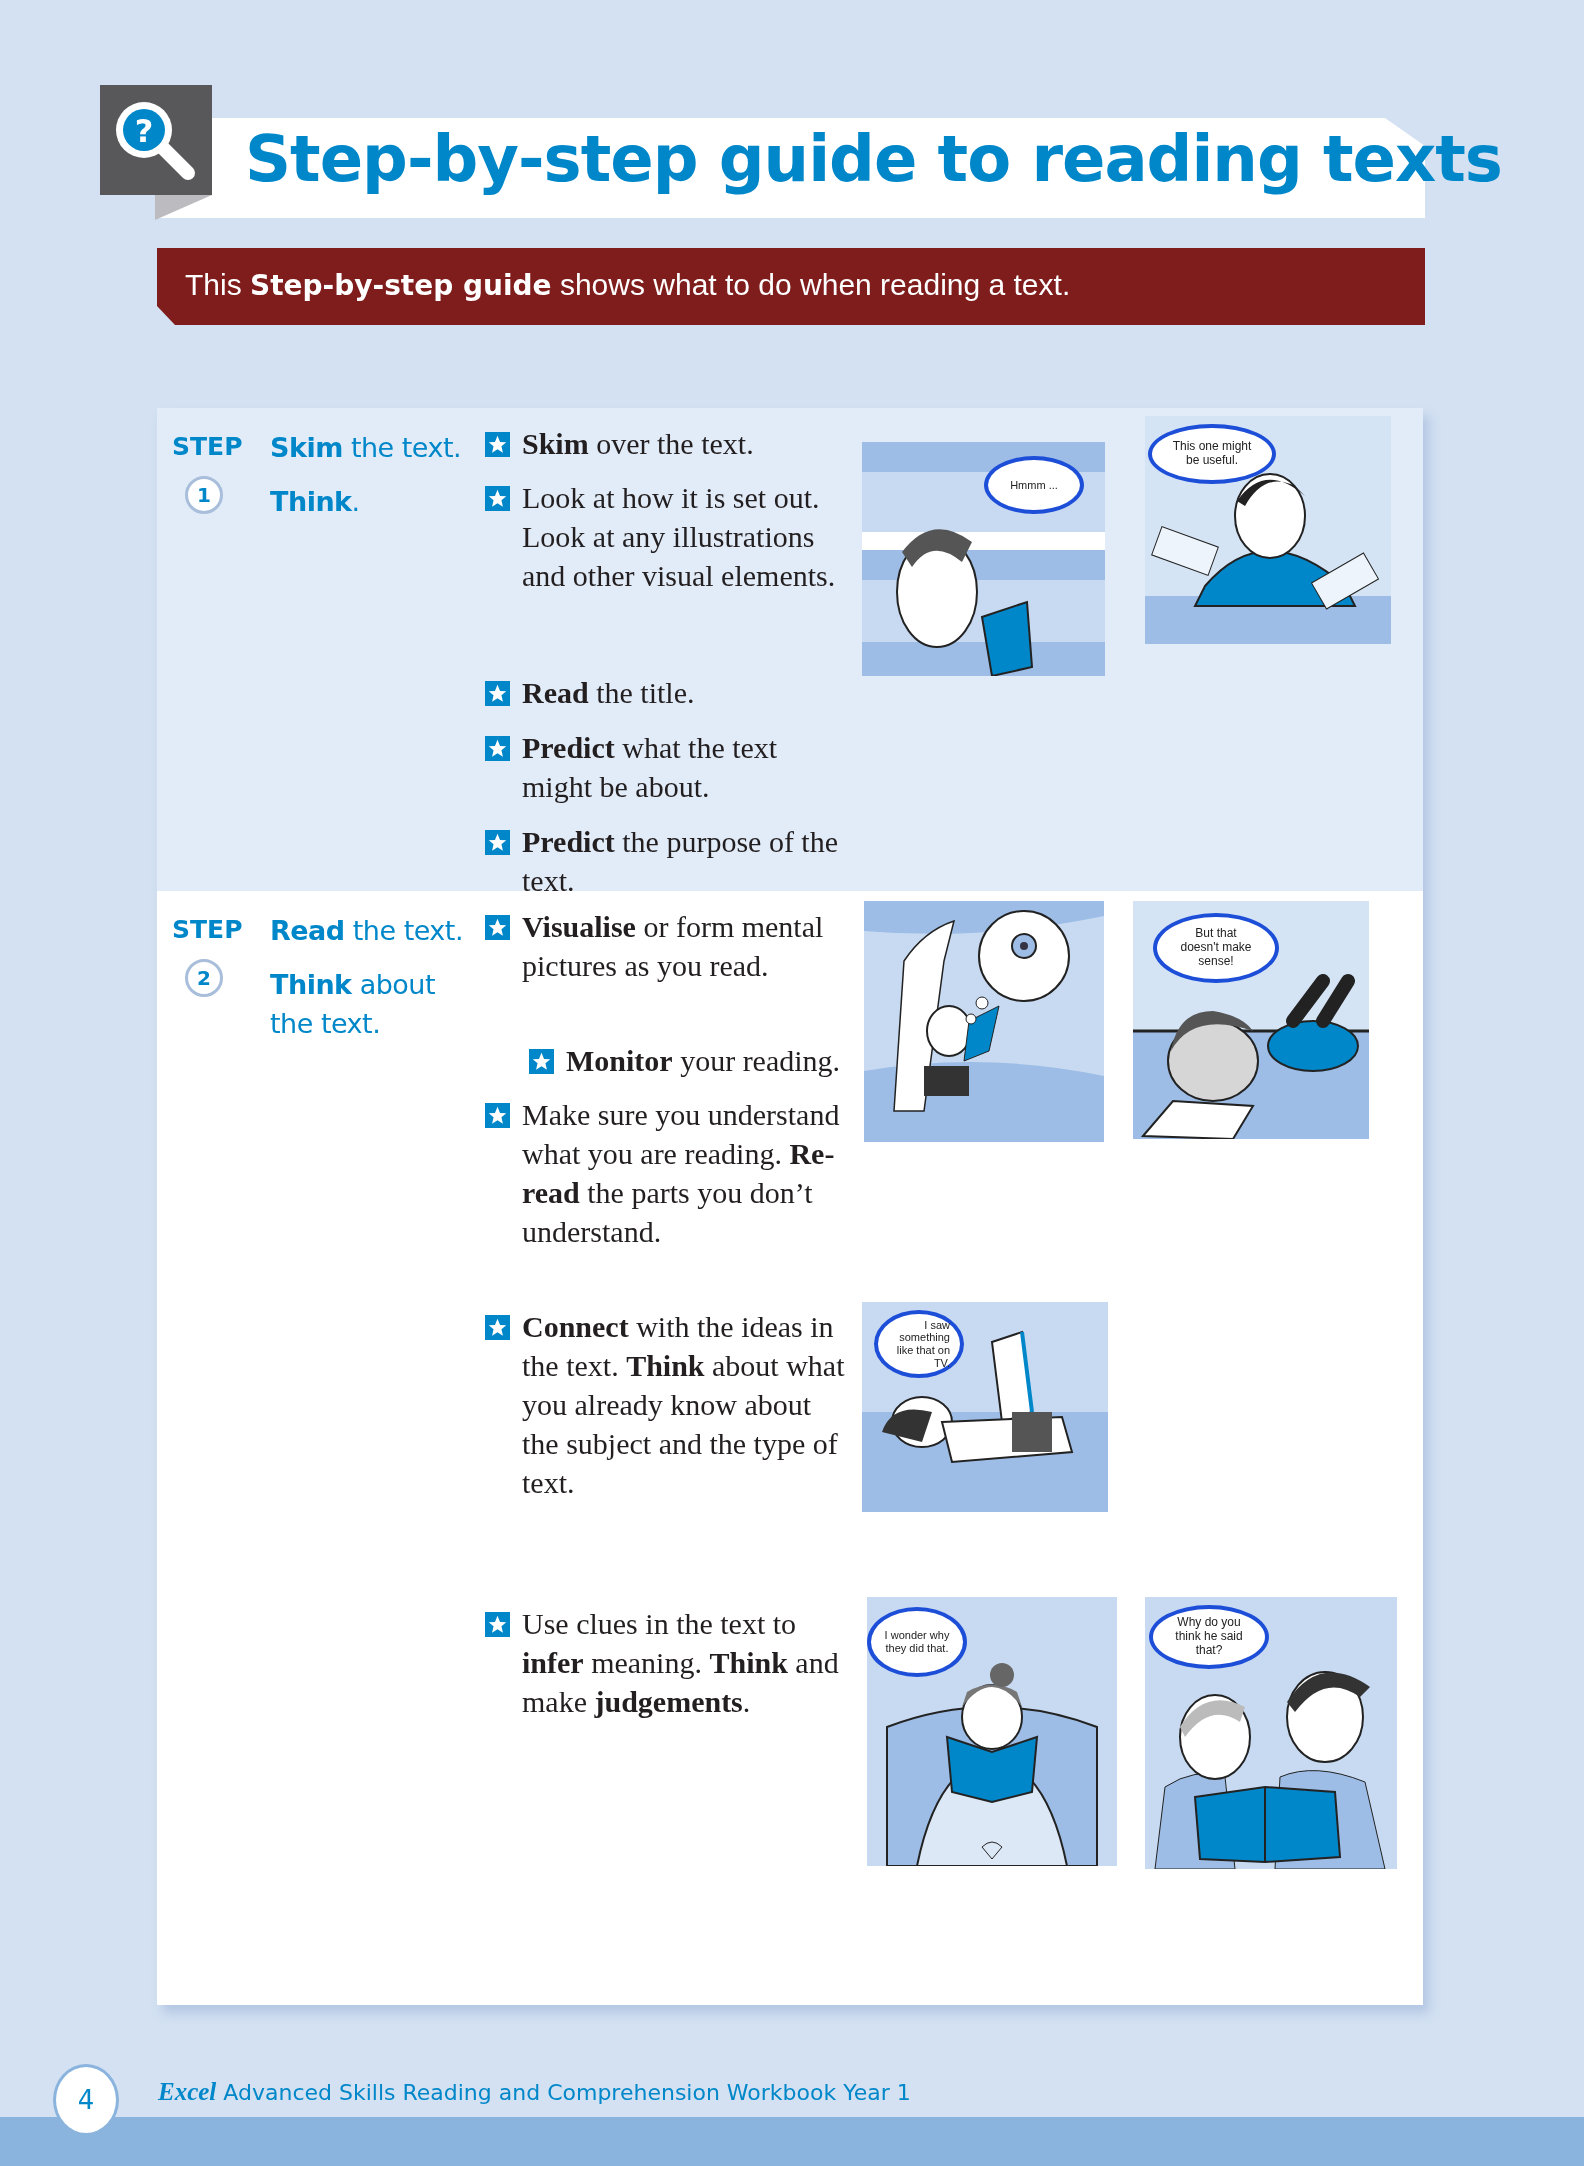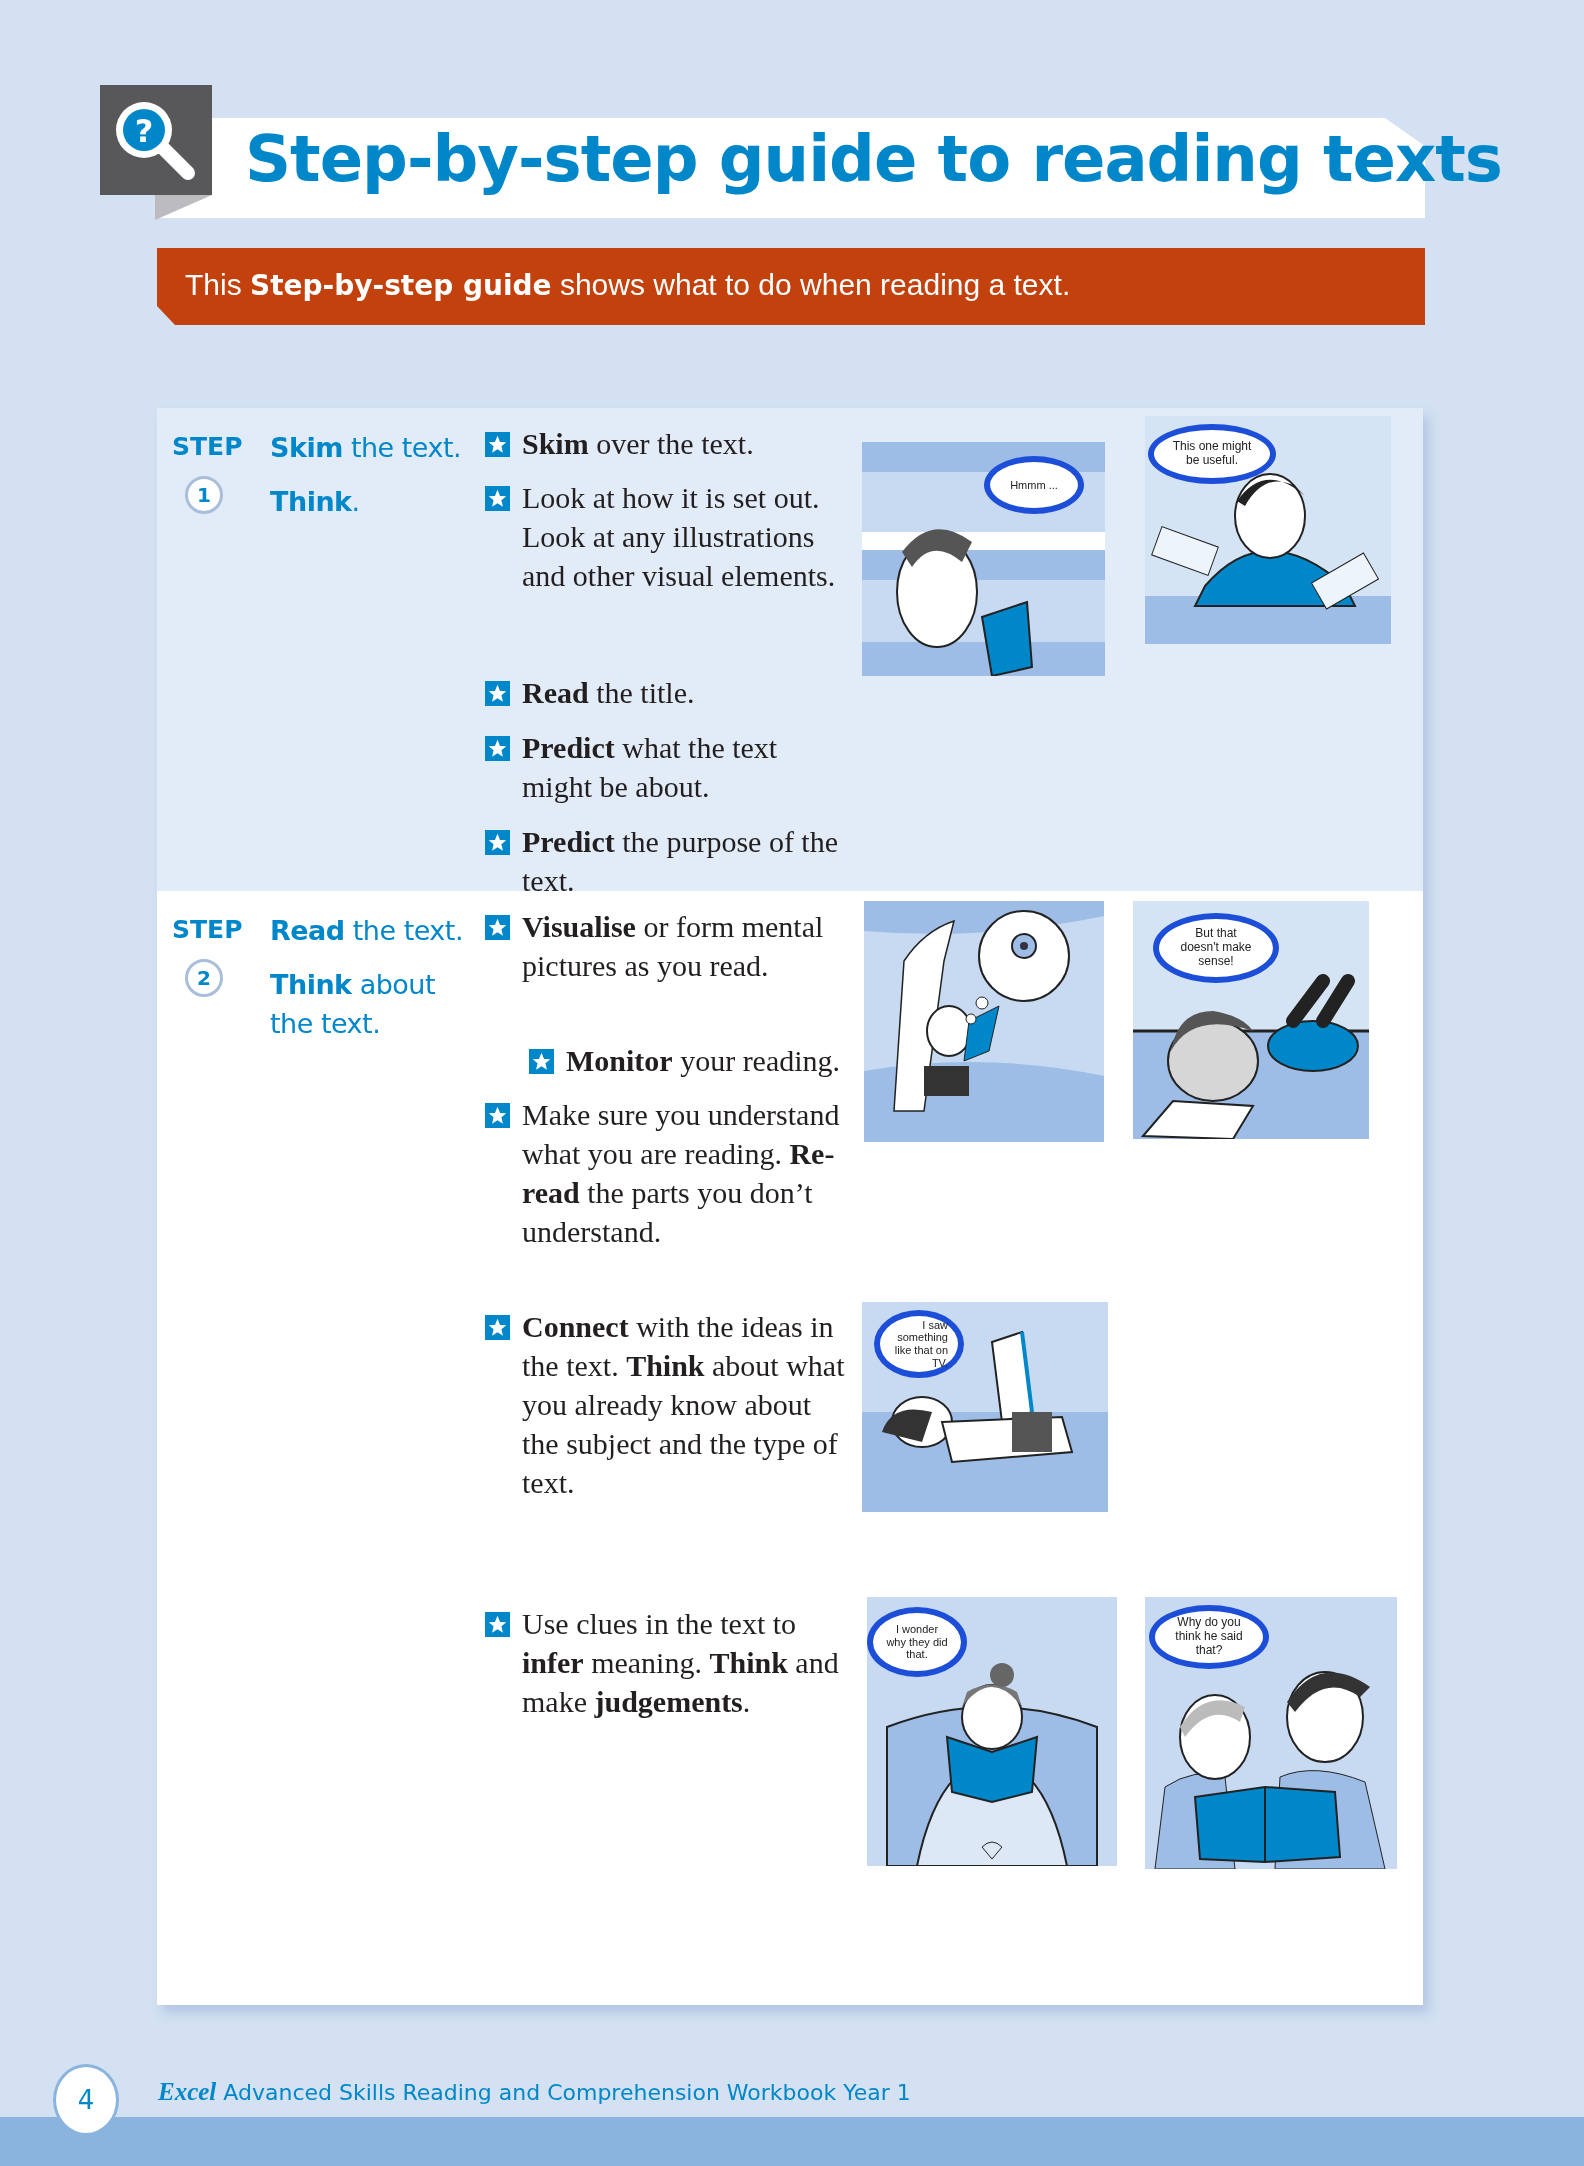--- a/index.html
+++ b/index.html
@@ -33,21 +33,21 @@
   .title-icon-box svg { position: absolute; left: 8px; top: 10px; }
   .page-title {
     position: absolute; left: 245px; top: 122px;
     font-family: "DejaVu Sans", sans-serif;
     font-weight: bold; font-size: 64px; color: #0087c9; letter-spacing: -1px;
     white-space: nowrap;
   }
   
   .subtitle-bar {
     position: absolute; left: 157px; top: 248px; width: 1268px; height: 77px;
-    background: #c2410c;
+    background: #7f1d1d;
     clip-path: polygon(0 0, 100% 0, 100% 100%, 18px 100%, 0 58px);
   }
   .subtitle-text {
     position: absolute; left: 28px; top: 20px;
     font-family: "Liberation Sans", sans-serif;
     font-size: 30px; color: #ffffff; white-space: nowrap;
   }
   .subtitle-text b { font-family: "DejaVu Sans", sans-serif; font-weight: bold; font-size: 28px; }
 
   
@@ -89,21 +89,21 @@
     position: absolute; left: 0; top: 8px; width: 25px; height: 25px;
     background: #0087c9;
   }
   .star-icon svg { position: absolute; left: 2px; top: 2px; }
 
   .illus {
     position: absolute; overflow: hidden; background: #c7daf2;
   }
   .illus svg { position: absolute; left: 0; top: 0; }
   .bubble {
-    position: absolute; background: #ffffff; border: 6px solid #1d4ed8;
+    position: absolute; background: #ffffff; border: 4px solid #1d4ed8;
     border-radius: 50%; text-align: center;
     font-family: "Liberation Sans", sans-serif; color: #222; line-height: 1.15;
     display: flex; align-items: center; justify-content: center;
   }
 
   
   .page-num {
     position: absolute; left: 53px; top: 2064px; width: 66px; height: 72px;
     border-radius: 50%; background: #ffffff; border: 3px solid #8ab4dd;
     font-family: "DejaVu Sans", sans-serif; font-size: 26px; color: #0087c9;

